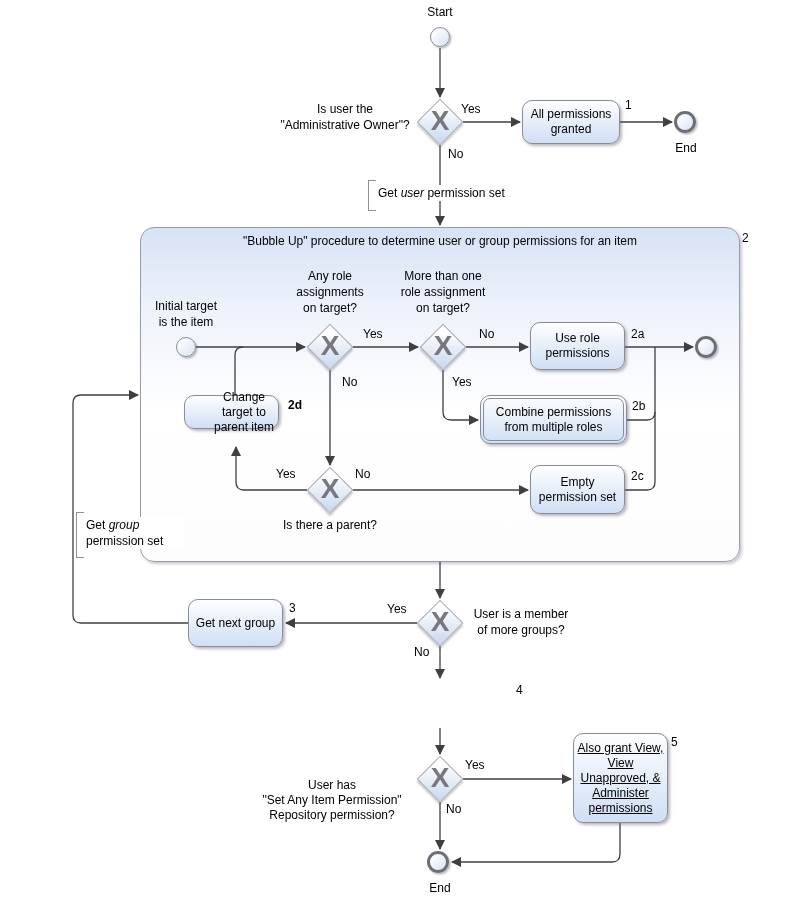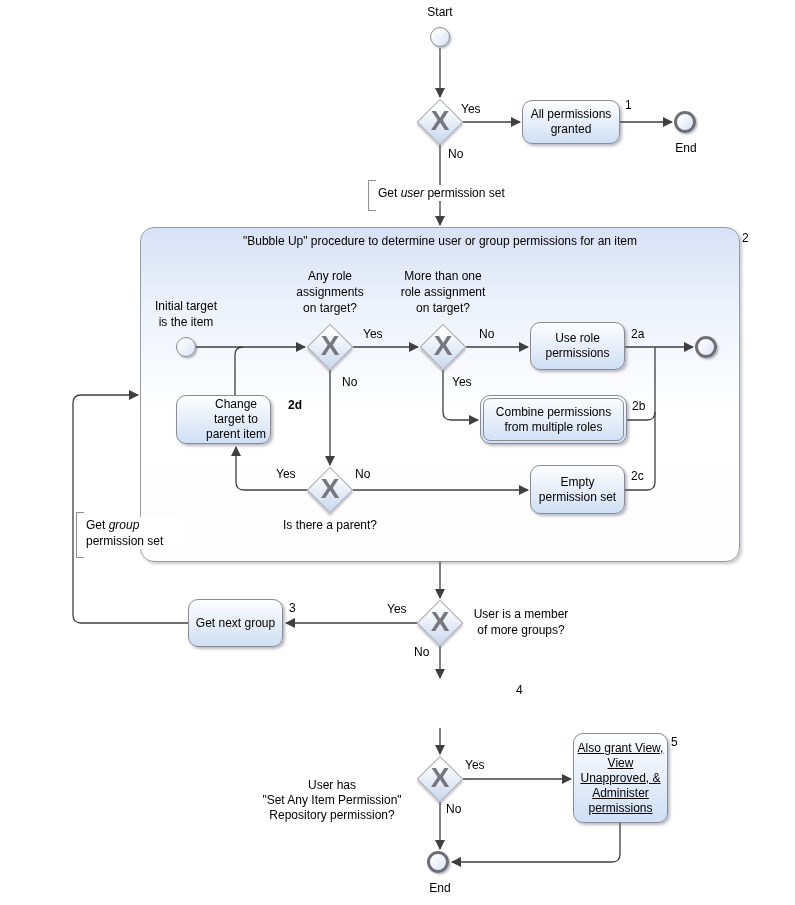--- a/index.html
+++ b/index.html
@@ -106,20 +106,24 @@
     </g>
   </svg>
 
   <div class="lbl center" style="left:400px; top:4px; width:80px;">Start</div>
   <div class="event" style="left:430px; top:27px;"></div>
 
   <div class="gateway" style="left:417px; top:99px;">
     <span class="shape"></span>
     <span class="x">X</span>
   </div>
+  <div class="lbl center" style="left:275px; top:101px; width:140px;">
+    <div>Is user the</div>
+    <div>"Administrative Owner"?</div>
+  </div>
   <div class="lbl" style="left:461px; top:101px;">Yes</div>
   <div class="lbl" style="left:448px; top:146px;">No</div>
 
   <div class="task" style="left:522px; top:100px; width:98px; height:44px;">All permissions granted</div>
   <div class="num" style="left:625px; top:97px;">1</div>
   <div class="event end" style="left:674px; top:111px;"></div>
   <div class="lbl center" style="left:666px; top:140px; width:40px;">End</div>
 
   <div class="ann-bracket" style="left:368px; top:180px; height:29px;"></div>
   <div class="ann-text" style="left:376px; top:185px;"><span>Get</span> <i>user</i> <span>permission set</span></div>
@@ -157,21 +161,21 @@
   <div class="task" style="left:530px; top:322px; width:95px; height:48px;">Use role permissions</div>
   <div class="num" style="left:631px; top:326px;">2a</div>
   <div class="event end" style="left:695px; top:336px;"></div>
 
   <div class="task double" style="left:480px; top:395px; width:147px; height:49px;">Combine permissions from multiple roles</div>
   <div class="num" style="left:632px; top:398px;">2b</div>
 
   <div class="task" style="left:530px; top:465px; width:95px; height:49px;">Empty permission set</div>
   <div class="num" style="left:631px; top:468px;">2c</div>
 
-  <div class="task" style="left:176px; top:395px; width:95px; height:49px;padding-left:28px;">Change target to parent item</div>
+  <div class="task" style="left:184px; top:395px; width:95px; height:34px;padding-left:28px;">Change target to parent item</div>
   <div class="num" style="left:288px; top:397px;font-weight:bold;">2d</div>
 
   <div class="gateway" style="left:307px; top:467px;">
     <span class="shape"></span>
     <span class="x">X</span>
   </div>
   <div class="lbl" style="left:276px; top:466px;">Yes</div>
   <div class="lbl" style="left:355px; top:466px;">No</div>
   <div class="lbl center" style="left:270px; top:517px; width:120px;">Is there a parent?</div>
 

